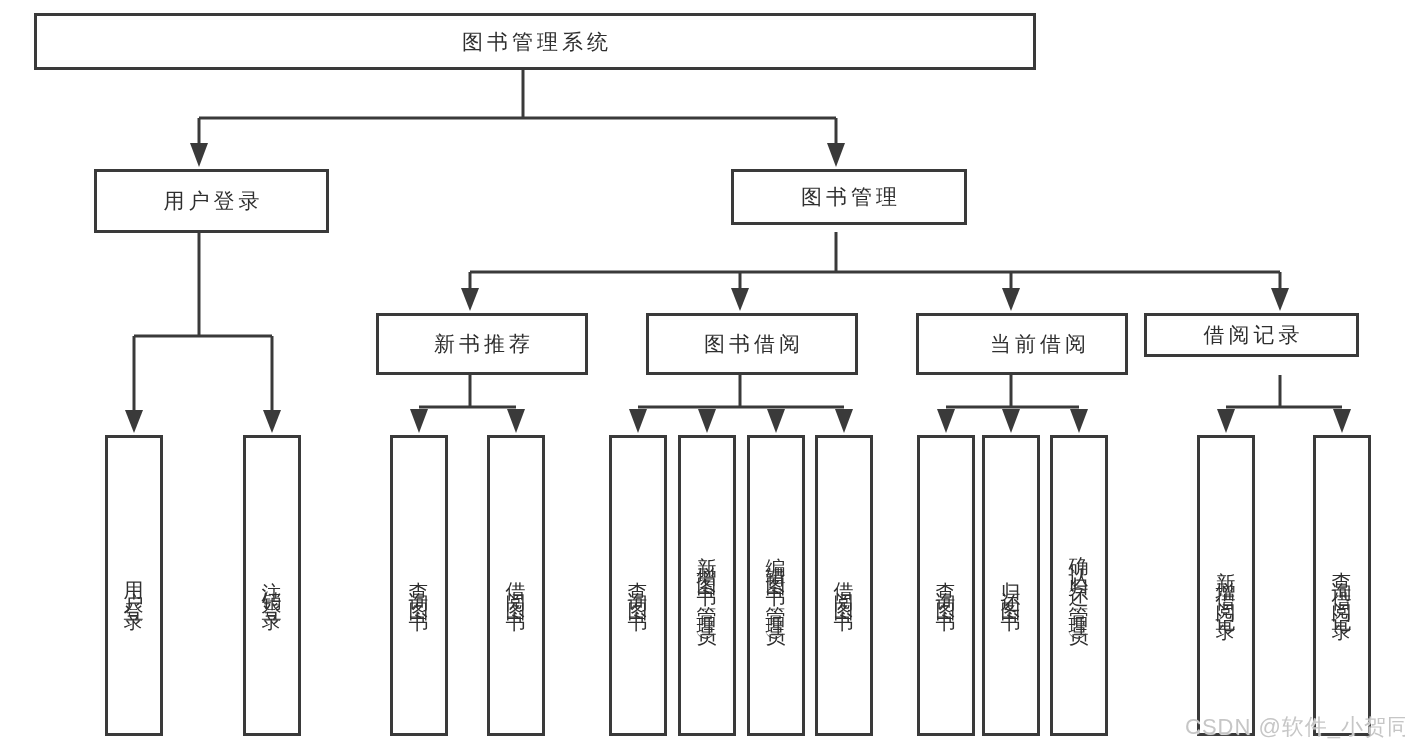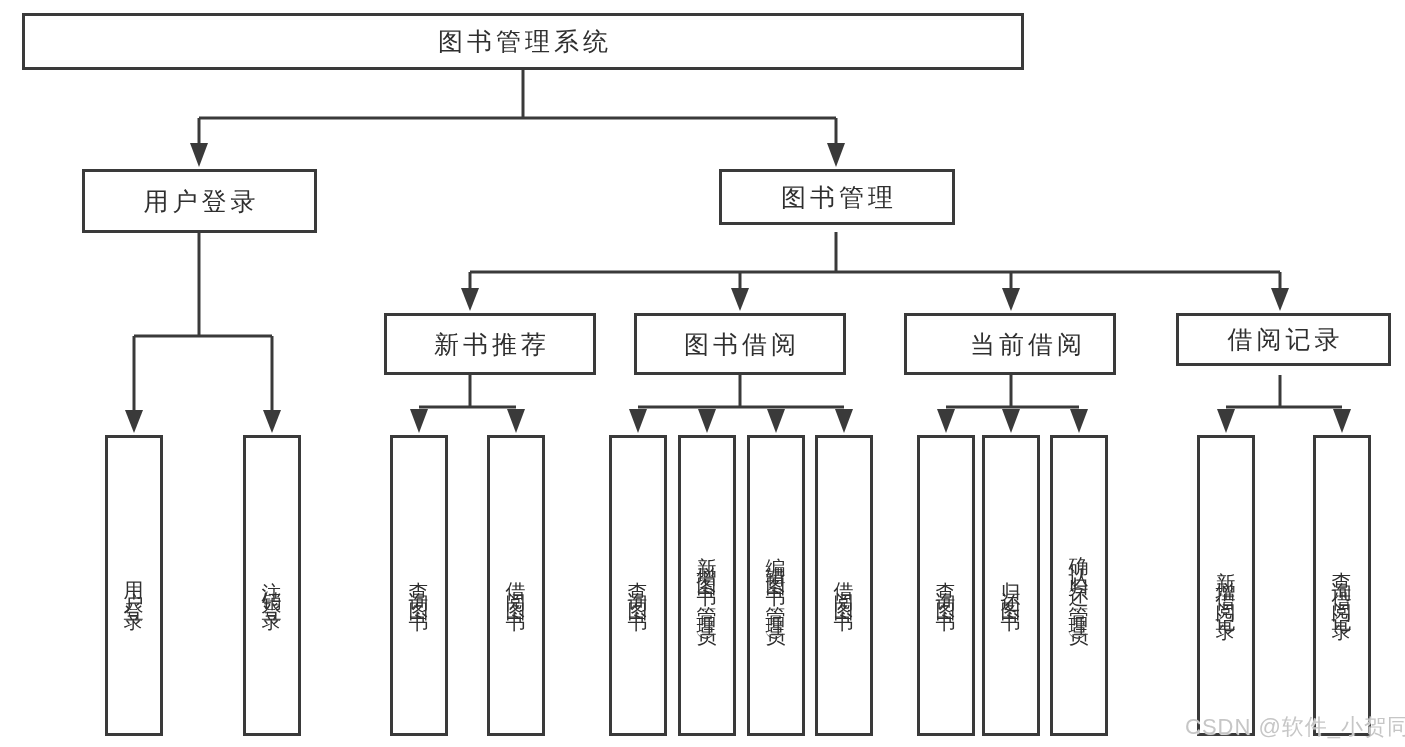--- a/index.html
+++ b/index.html
@@ -34,25 +34,26 @@
     fill: var(--line);
     stroke: none;
   }
   .node {
     position: absolute;
     border: 3px solid var(--line);
     background: var(--background);
     display: flex;
     align-items: center;
     justify-content: center;
-    font-size: 25px;
+    font-size: 21px;
     letter-spacing: 4px;
     color: var(--text);
     text-indent: 4px;
     white-space: nowrap;
+    margin-left: 12px;
   }
   .leaf {
     position: absolute;
     border: 3px solid var(--line);
     background: var(--background);
     display: flex;
     align-items: center;
     justify-content: center;
     writing-mode: vertical-rl;
     text-orientation: mixed;
@@ -130,24 +131,24 @@
     <path d="M1226 407 H1342"></path>
     <polygon points="1217,409 1235,409 1226,433"></polygon>
     <polygon points="1333,409 1351,409 1342,433"></polygon>
   </svg>
 
   <div class="node" style="left:22px; top:13px; width:1002px; height:57px;">图书管理系统</div>
 
   <div class="node" style="left:82px; top:169px; width:235px; height:64px;">用户登录</div>
   <div class="node" style="left:719px; top:169px; width:236px; height:56px;">图书管理</div>
 
-  <div class="node" style="left:384px; top:313px; width:212px; height:62px;">新书推荐</div>
+  <div class="node" style="left:364px; top:313px; width:212px; height:62px;">新书推荐</div>
   <div class="node" style="left:634px; top:313px; width:212px; height:62px;font-family:Liberation Serif, serif;">图书借阅</div>
   <div class="node" style="left:904px; top:313px; width:212px; height:62px;padding-left:32px;">当前借阅</div>
-  <div class="node" style="left:1176px; top:313px; width:215px; height:53px;">借阅记录</div>
+  <div class="node" style="left:1132px; top:313px; width:215px; height:44px;">借阅记录</div>
 
   <div class="leaf" style="left:105px;">用户登录</div>
   <div class="leaf" style="left:243px;">注销登录</div>
 
   <div class="leaf" style="left:390px;">查询图书</div>
   <div class="leaf" style="left:487px;">借阅图书</div>
 
   <div class="leaf" style="left:609px;">查询图书</div>
   <div class="leaf" style="left:678px;">新增图书（管理员）</div>
   <div class="leaf" style="left:747px;">编辑图书（管理员）</div>

